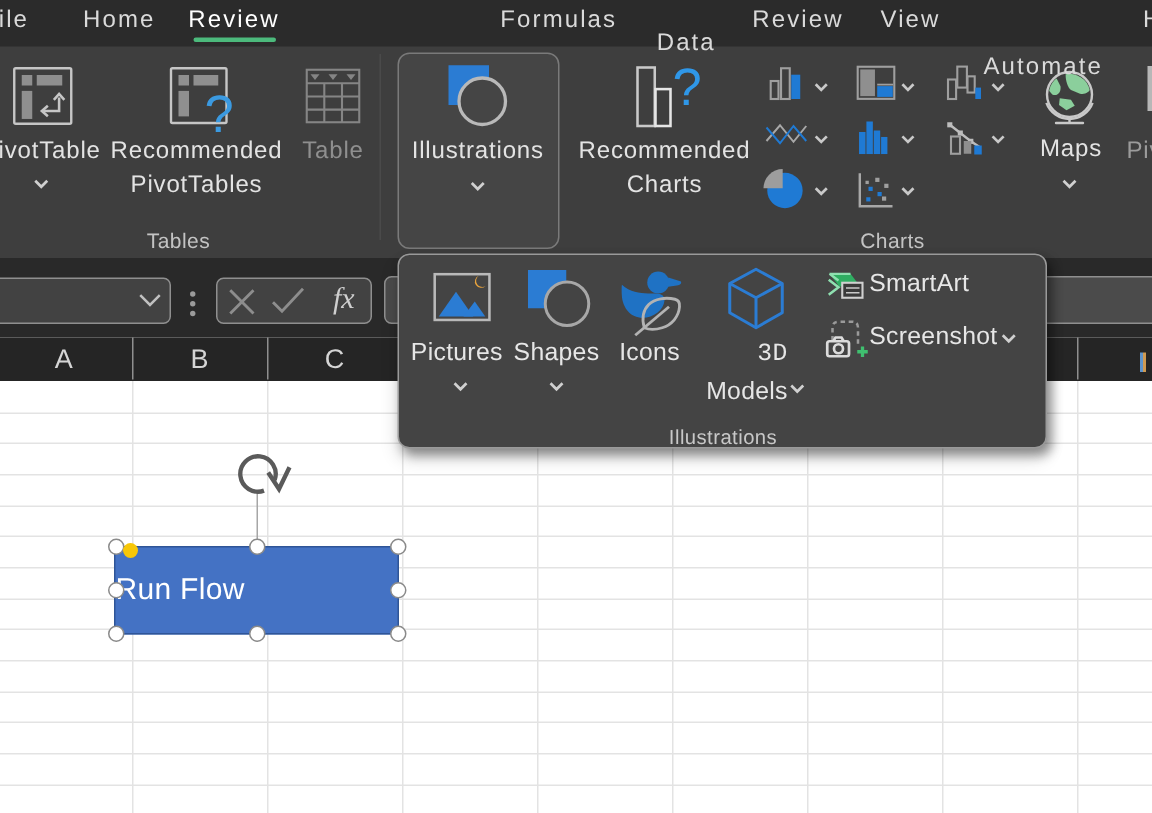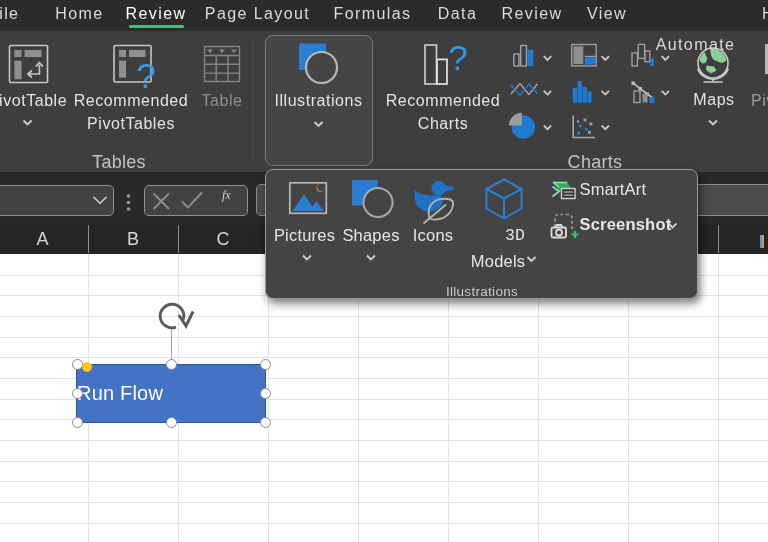--- a/index.html
+++ b/index.html
@@ -5,21 +5,21 @@
   html,body{margin:0;padding:0;}
   body{width:768px;height:542px;overflow:hidden;position:relative;font-family:"Liberation Sans",sans-serif;background:#fff;}
   .abs{position:absolute;}
   .ctr{position:absolute;transform:translateX(-50%);white-space:nowrap;}
   
   #menubar{left:0;top:0;width:768px;height:31px;background:#2b2b2b;z-index:10;}
   .mi{top:5px;font-size:16px;color:#dadada;letter-spacing:1.4px;}
   
   #ribbon{left:0;top:28px;width:768px;height:144px;background:#3e3e3e;}
   .rlab{font-size:16px;color:#e3e3e3;letter-spacing:.55px;}
-  .glab{font-size:18px;color:#c3c3c3;letter-spacing:.3px;top:123.5px;}
+  .glab{font-size:14px;color:#c3c3c3;letter-spacing:.3px;top:123.5px;}
   
   #fbar{left:0;top:172px;width:768px;height:53px;background:#292929;}
   .fbox{position:absolute;border:1px solid #8f8f8f;border-radius:5px;background:#424242;box-sizing:border-box;}
   
   #headers{left:0;top:225px;width:768px;height:29px;background:#252525;}
   .hlet{top:4px;font-size:18px;color:#d5d5d5;}
   .hdiv{position:absolute;top:0px;width:1px;height:28px;background:#8f8f8f;}
   
   #grid{left:0;top:254px;width:768px;height:288px;background:#ffffff;}
   .gh{position:absolute;left:0;width:768px;height:1px;background:#e3e3e3;}
@@ -55,23 +55,22 @@
   <div class="gv" style="left:448px"></div>
   <div class="gv" style="left:538px"></div>
   <div class="gv" style="left:628px"></div>
   <div class="gv" style="left:718px"></div>
 </div>
 
 <div id="menubar" class="abs">
   <span class="mi abs" style="left:-12px;">File</span>
   <span class="mi ctr" style="left:79.5px;">Home</span>
   <span class="mi ctr" style="left:156px;color:#ffffff;">Review</span>
-  <span class="mi ctr" style="left:257.5px;">Page Layout</span>
   <span class="mi ctr" style="left:372.5px;">Formulas</span>
-  <span class="mi ctr" style="left:457.5px;">Data</span>
+  <span class="mi ctr" style="left:457.5px;margin-top:15px;">Data</span>
   <span class="mi ctr" style="left:532px;">Review</span>
   <span class="mi ctr" style="left:607px;">View</span>
   <span class="mi ctr" style="left:695.5px;margin-top:31px;">Automate</span>
   <span class="mi abs" style="left:762px;">Help</span>
   <div class="abs" style="left:128.5px;top:25px;width:55.5px;height:3px;border-radius:1.5px;background:#4cba7c;"></div>
 </div>
 
 <div id="ribbon" class="abs">
 
   <div class="abs" style="left:265px;top:7px;width:108px;height:131px;background:#454545;border:1px solid #7a7a7a;border-radius:8px;box-sizing:border-box;"></div>
@@ -221,21 +220,21 @@
   <div class="fbox" style="left:144px;top:13px;width:104px;height:31px;"></div>
   <div class="fbox" style="left:256px;top:12px;width:540px;height:32px;background:#4b4b4b;"></div>
   <svg class="abs" style="left:0;top:0;z-index:2;" width="768" height="53" viewBox="0 0 768 53">
     <path d="M93.5,24.8 L100,31.3 L106.5,24.8" stroke="#c0c0c0" stroke-width="1.7" fill="none"></path>
     <circle cx="128.5" cy="24" r="1.8" fill="#9a9a9a"></circle>
     <circle cx="128.5" cy="30.5" r="1.8" fill="#9a9a9a"></circle>
     <circle cx="128.5" cy="37" r="1.8" fill="#9a9a9a"></circle>
     <path d="M153.5,21.5 L169,37 M169,21.5 L153.5,37" stroke="#8d8d8d" stroke-width="1.9" fill="none"></path>
     <path d="M182,29.5 L188,35.5 L202,20.5" stroke="#8d8d8d" stroke-width="1.9" fill="none"></path>
   </svg>
-  <span class="abs" style="left:222px;top:16px;font-family:'Liberation Serif',serif;font-style:italic;font-size:12px;color:#cfcfcf;z-index:2;">fx</span>
+  <span class="abs" style="left:222px;top:16px;font-family:'Liberation Serif',serif;font-style:italic;font-size:20px;color:#cfcfcf;z-index:2;">fx</span>
 </div>
 
 <div id="headers" class="abs">
   <span class="hlet ctr" style="left:42.5px;">A</span>
   <span class="hlet ctr" style="left:133px;">B</span>
   <span class="hlet ctr" style="left:223px;">C</span>
   <div class="hdiv" style="left:88px;"></div>
   <div class="hdiv" style="left:178px;"></div>
   <div class="hdiv" style="left:718px;"></div>
   <div class="abs" style="left:760px;top:10px;width:2px;height:13px;background:#5f94cc;"></div>
@@ -306,15 +305,15 @@
       <path d="M261.5,87 L265.5,91 L269.5,87"></path>
       <path d="M402.5,53.5 L406.5,57.5 L410.5,53.5"></path>
     </g>
   </svg>
   <span class="plab ctr" style="left:38.5px;top:55.5px;">Pictures</span>
   <span class="plab ctr" style="left:105px;top:55.5px;">Shapes</span>
   <span class="plab ctr" style="left:167px;top:55.5px;">Icons</span>
   <span class="plab ctr" style="left:249px;top:55.5px;font-family:Liberation Mono, monospace;">3D</span>
   <span class="plab ctr" style="left:232px;top:81.5px;">Models</span>
   <span class="plab abs" style="left:313.5px;top:10px;">SmartArt</span>
-  <span class="plab abs" style="left:313.5px;top:44.5px;font-weight:bold;">Screenshot</span>
+  <span class="plab abs" style="left:313.5px;top:44.5px;">Screenshot</span>
   <span class="ctr" style="left:216px;top:113.5px;font-size:13.5px;letter-spacing:.3px;color:#c8c8c8;">Illustrations</span>
 </div>
 
 </body></html>

